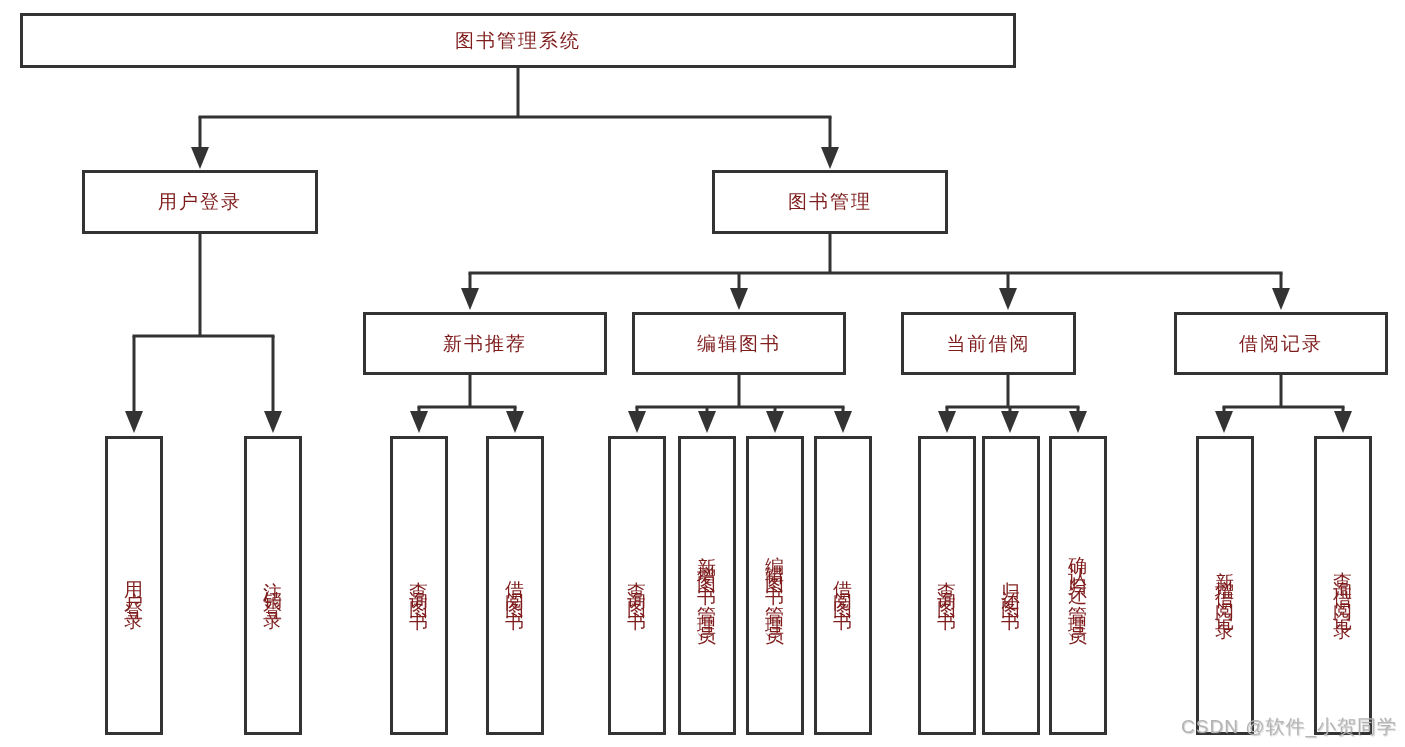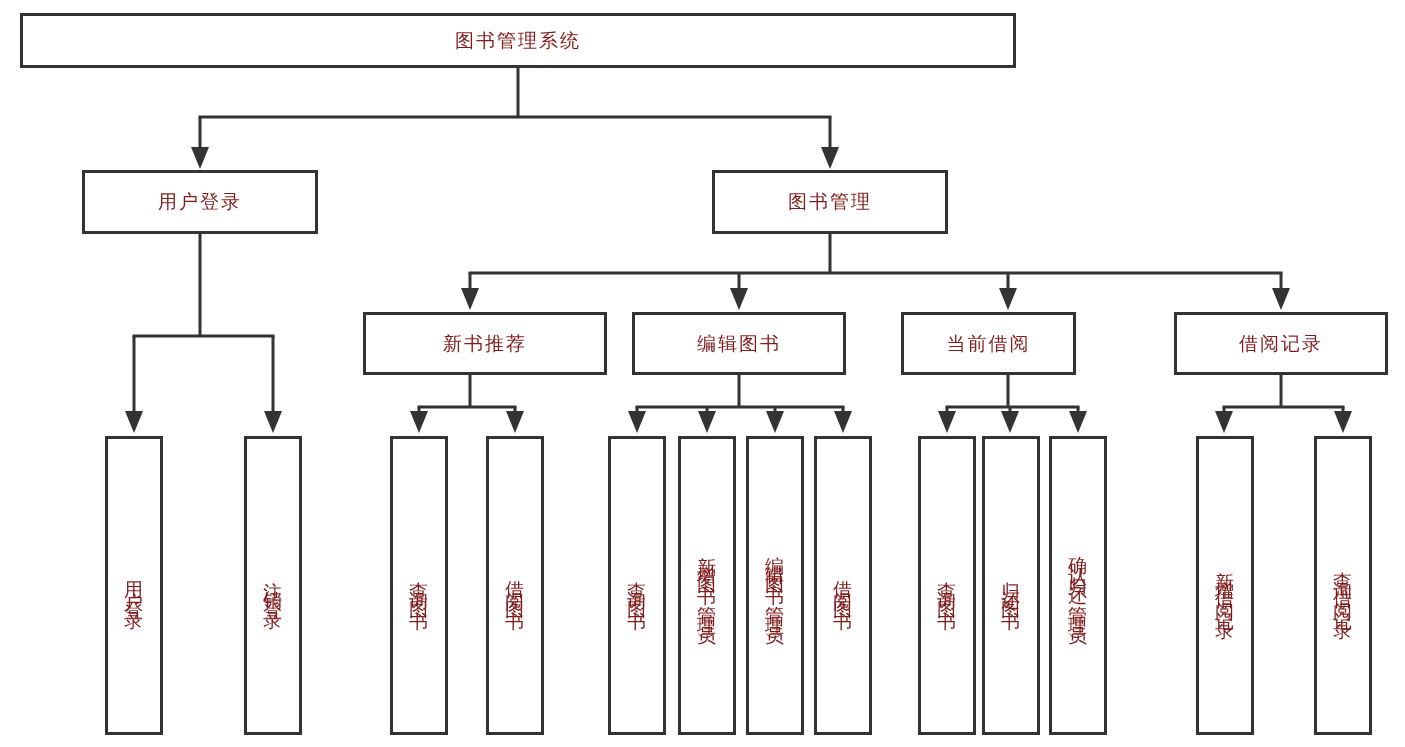--- a/index.html
+++ b/index.html
@@ -180,14 +180,15 @@
     <span class="vtext">确认归还（管理员）</span>
   </div>
 
   <div class="box leaf" style="left:1196px; top:436px; width:58px; height:299px;">
     <span class="vtext">新增借阅记录</span>
   </div>
   <div class="box leaf" style="left:1314px; top:436px; width:58px; height:299px;">
     <span class="vtext">查询借阅记录</span>
   </div>
 
+  <div id="watermark">CSDN @软件_小贺同学</div>
 
 </div>
 
 </body></html>

